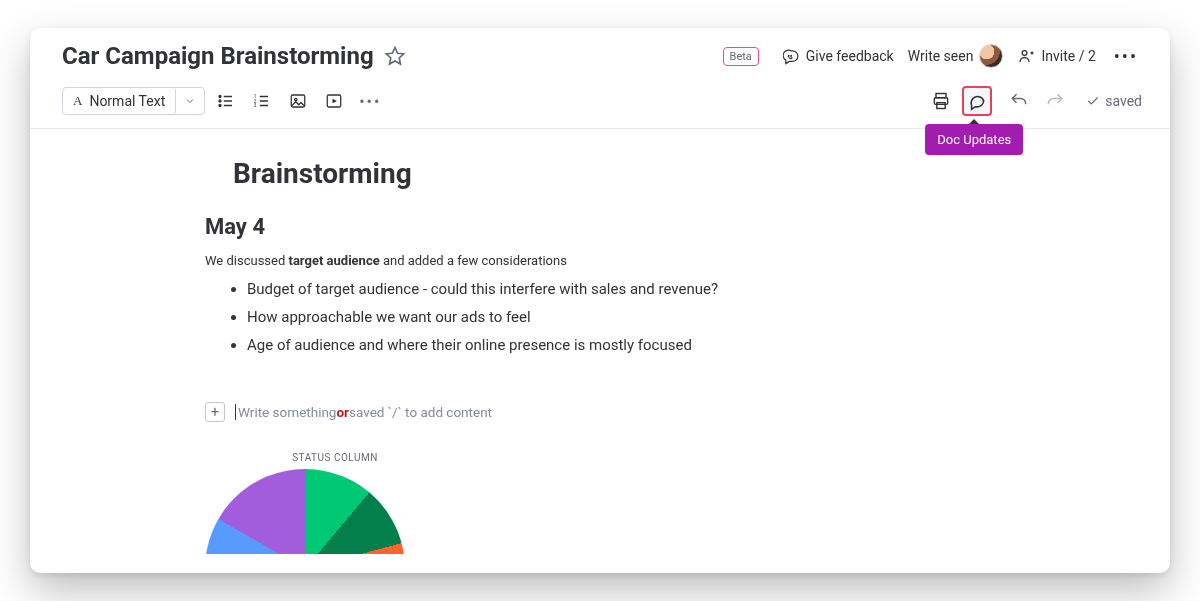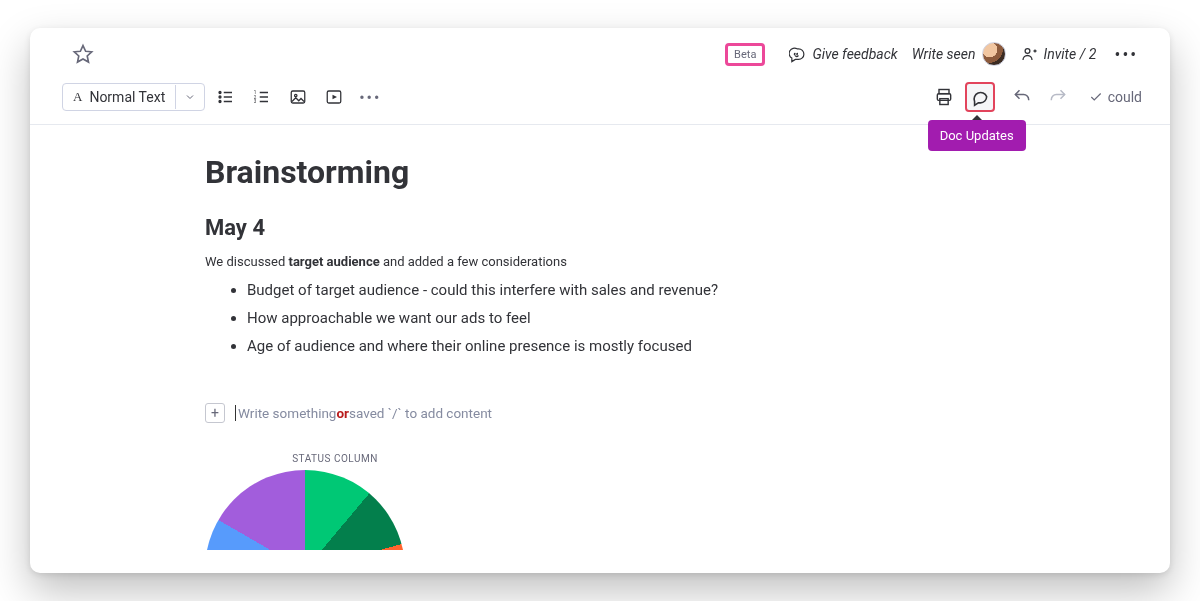--- a/index.html
+++ b/index.html
@@ -9,22 +9,22 @@
     width: 1140px; height: 545px; background: #fff; border-radius: 10px;
     box-shadow: 0 18px 40px rgba(0,0,0,0.25), 0 2px 6px rgba(0,0,0,0.1);
     overflow: hidden; position: relative;
   }
 
   
   .titlebar { display: flex; align-items: center; padding: 14px 28px 6px 32px; }
   .doc-title { font-size: 24px; font-weight: 700; color: #323338; }
   .star { margin-left: 10px; display:flex; align-items:center; }
   .spacer { flex: 1; }
-  .beta-badge { font-size: 11px; color:#676879; border:3px solid #ec4899; border-radius:4px; padding:2px 6px; margin-right:10px; }
-  .hdr-btn { display:flex; align-items:center; font-size:14px; color:#323338; margin-left:14px; cursor:pointer;font-style:italic; }
+  .beta-badge { font-size: 11px; color:#676879; border:1px solid #ec4899; border-radius:4px; padding:2px 6px; margin-right:10px; }
+  .hdr-btn { display:flex; align-items:center; font-size:14px; color:#323338; margin-left:14px; cursor:pointer; }
   .hdr-btn svg, .hdr-btn .icon { margin-right:6px; }
   .avatar { width:24px; height:24px; border-radius:50%; background: radial-gradient(circle at 30% 30%, #f1c6a1 35%, #8c5a3c 36% 60%, #3b2b22 61%); margin-left:6px; border:1px solid #d0d4e4;}
   .more-dots { font-size:18px; letter-spacing:2px; padding:0 4px; }
 
   
   .toolbar { display:flex; align-items:center; padding: 10px 28px 12px 32px; border-bottom:1px solid #e6e9ef; position: relative; }
   .fmt-select { display:flex; align-items:center; border:1px solid #d0d4e4; border-radius:4px; font-size:14px; color:#323338; }
   .fmt-select .lbl { padding:5px 10px; display:flex; align-items:center;}
   .fmt-select .lbl .a { font-family: serif; font-size:13px; margin-right:7px;}
   .fmt-select .caret { border-left:1px solid #d0d4e4; padding:6px 8px; }
@@ -39,21 +39,21 @@
   .tooltip::before{
     content:""; position:absolute; top:-5px; left:50%; transform:translateX(-50%);
     border-left:5px solid transparent; border-right:5px solid transparent; border-bottom:5px solid #323338;
   }
   .saved { font-size:14px; color:#676879; display:flex; align-items:center; margin-left:16px;}
   .saved svg{margin-right:5px;}
 
   
   .doc-scroll { height: calc(100% - 120px); overflow:hidden; }
   .doc-content { width: 760px; margin: 0 0 0 175px; padding-top: 28px; color:#323338;}
-  .h1 { font-size:32px; font-weight:700; margin-bottom:24px; }
+  .h1 { font-size:28px; font-weight:700; margin-bottom:24px;margin-left:28px; }
   .h2 { font-size:22px; font-weight:700; margin-bottom:14px; }
   .para { font-size:13px; color:#323338; margin-bottom:12px; }
   .para b{font-weight:700;}
   ul.bullets { list-style: disc; padding-left: 42px; font-size:15px; color:#323338;}
   ul.bullets li{ margin-bottom:10px; }
 
   .add-row { display:flex; align-items:center; margin-top:48px; font-size:13.5px; color:#858ba0;}
   .plus-btn { width:20px;height:20px;border:1px solid #c5c7d0;border-radius:3px;display:flex;align-items:center;justify-content:center;font-size:14px;color:#676879;margin-right:10px;}
   .add-row .cursor{border-left:1px solid #333; height:16px; margin-right:2px;}
   .add-row b{color:#b91c1c;text-align:right;}
@@ -67,20 +67,21 @@
     background: conic-gradient(#00c875 0 40deg, #037f4c 40deg 75deg, #ff642e 75deg 110deg, #579bfc 110deg 300deg, #a25ddc 300deg 360deg);
   }
   svg{display:block;}
 </style>
 </head>
 <body>
 
 <div class="window">
 
   <div class="titlebar">
+    <div class="doc-title">Car Campaign Brainstorming</div>
     <div class="star">
       <svg width="22" height="22" viewBox="0 0 24 24" fill="none" stroke="#676879" stroke-width="1.8">
           <polygon points="12 2.8 14.9 9 21.5 9.6 16.6 14.1 18 20.8 12 17.4 6 20.8 7.4 14.1 2.5 9.6 9.1 9"></polygon>
         </svg>
     </div>
     <div class="spacer"></div>
     <div class="beta-badge">Beta</div>
     <div class="hdr-btn">
       <svg width="17" height="17" viewBox="0 0 24 24" fill="none" stroke="#323338" stroke-width="1.7">
           <path d="M21 11.5a7.5 7.5 0 0 1-7.5 7.5H9l-5 3v-5A7.5 7.5 0 0 1 11.5 4h2A7.5 7.5 0 0 1 21 11.5z"></path>
@@ -182,21 +183,21 @@
       <div class="tool-icon">
         <svg width="20" height="20" viewBox="0 0 24 24" fill="none" stroke="#b7bac6" stroke-width="1.8">
             <path d="M15 14l5-5-5-5"></path>
             <path d="M20 9H10a6 6 0 0 0-6 6v1"></path>
           </svg>
       </div>
       <div class="saved">
         <svg width="14" height="14" viewBox="0 0 24 24" fill="none" stroke="#676879" stroke-width="2">
             <polyline points="4 12 9 17 20 6"></polyline>
           </svg>
-        <span>could</span>
+        <span>saved</span>
       </div>
     </div>
   </div>
 
   <div class="doc-scroll">
     <div class="doc-content">
       <div class="h1">Brainstorming</div>
       <div class="h2">May 4</div>
       <div class="para">
         <span>We discussed </span><b>target audience</b><span> and added a few considerations</span>

